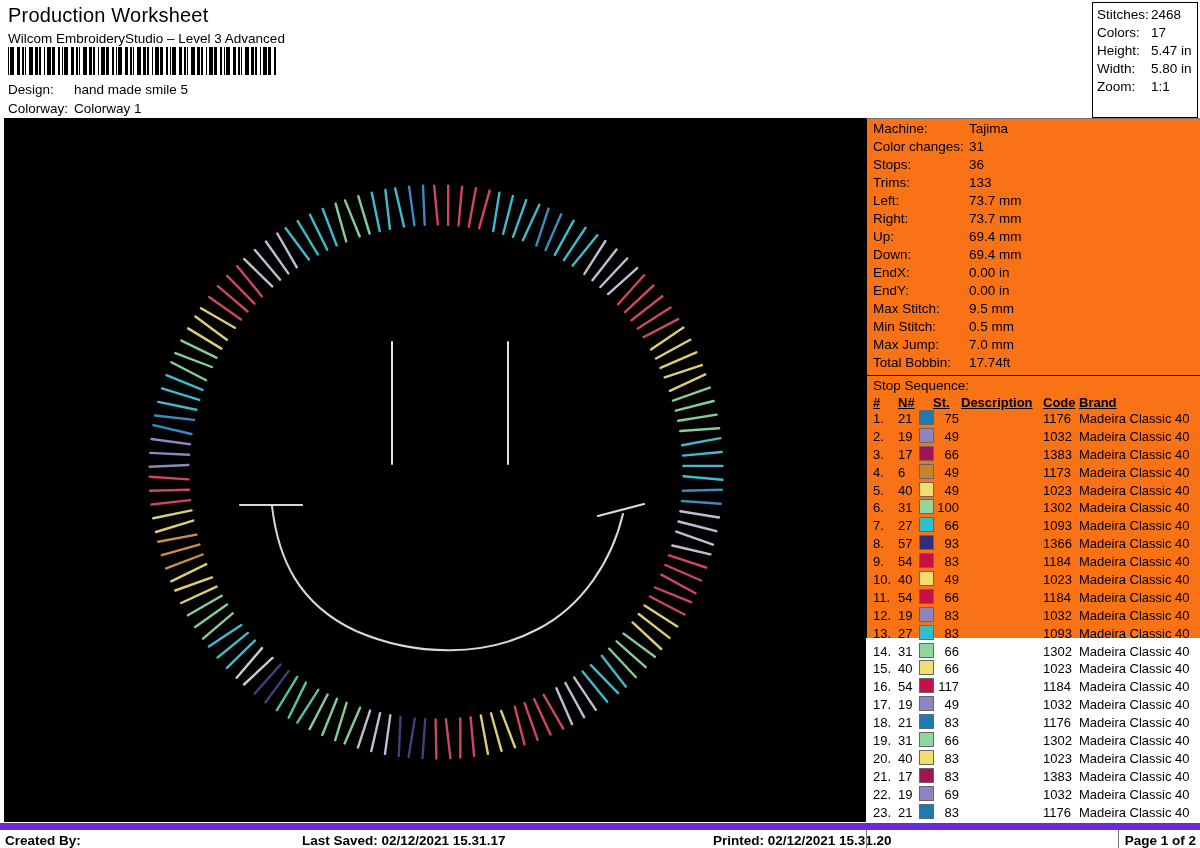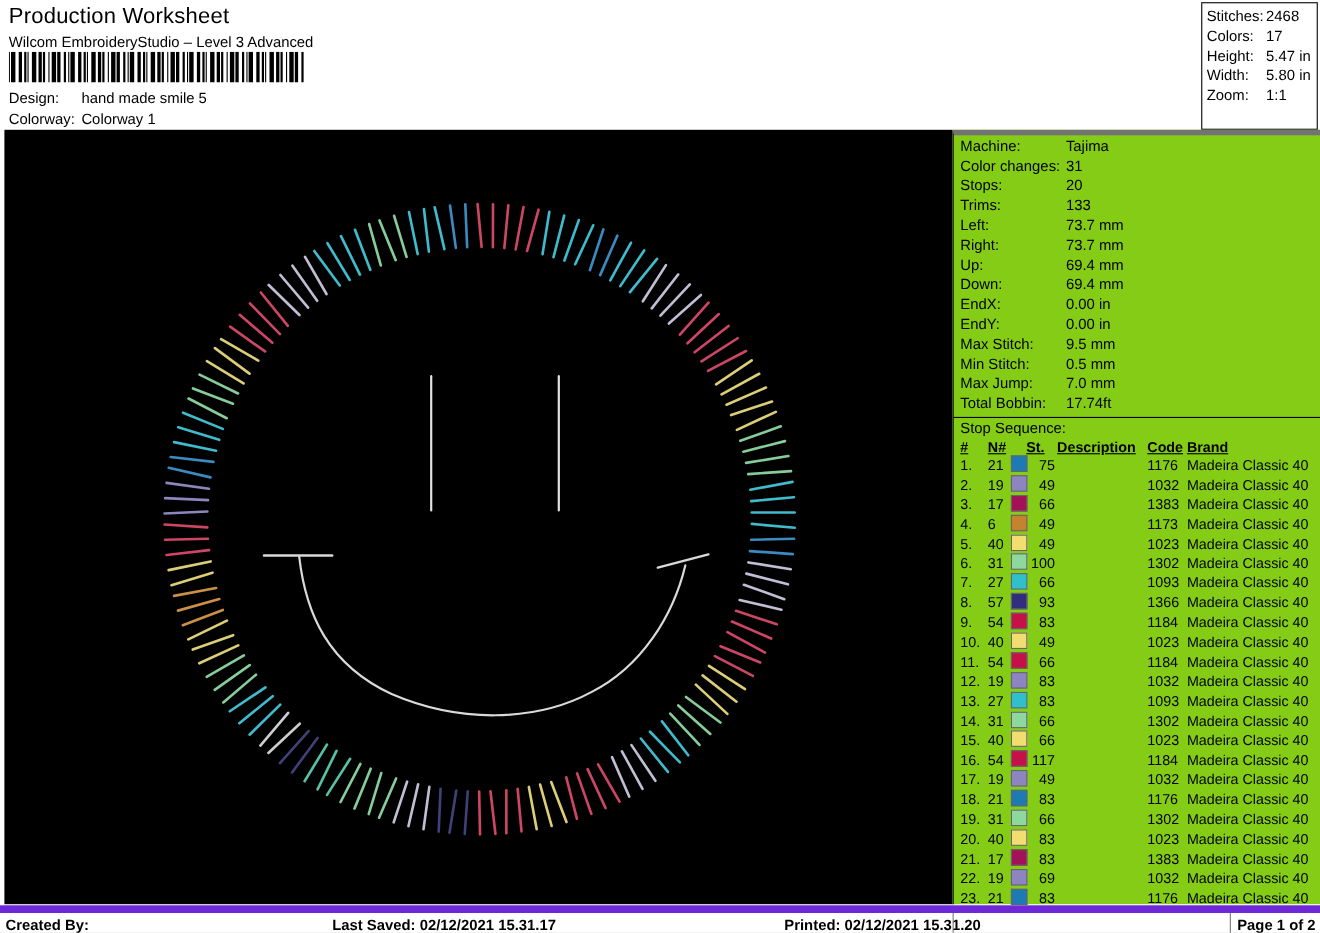--- a/index.html
+++ b/index.html
@@ -21,22 +21,22 @@
 
   
   #stats-box{left:1092px;top:2px;width:106px;height:116px;border:1px solid #000;box-sizing:border-box;padding-top:4px;}
   .stat-row{height:18px;font-size:13.5px;padding-left:4px;white-space:nowrap;}
   .stat-row .lab{display:inline-block;width:54px;}
 
   
   #design-area{left:4px;top:118px;width:862px;height:704px;background:#000;}
 
   
-  #right-panel{left:866px;top:118px;width:334px;height:704px;background:#84cc16;
-    border-left:1px solid #000;border-top:5px solid #737373;box-sizing:border-box;}
+  #right-panel{left:866px;top:118px;width:334px;height:520px;background:#f97316;
+    border-left:1px solid #000;border-top:1px solid #737373;box-sizing:border-box;}
   #machine-list{position:absolute;left:6px;top:2px;right:2px;}
   .info-row{height:18px;font-size:13.5px;white-space:nowrap;}
   .info-row .lab{display:inline-block;width:96px;}
   #machine-divider{position:absolute;left:0;top:256px;width:100%;border-top:1px solid #000;}
   #stop-title{position:absolute;left:6px;top:259px;font-size:13.5px;}
   .col-head{position:absolute;top:276px;font-size:13px;font-weight:bold;text-decoration:underline;white-space:nowrap;}
   #col-num{left:6px;} #col-needle{left:31px;} #col-st{left:66px;}
   #col-desc{left:94px;} #col-code{left:176px;} #col-brand{left:212px;}
   #stop-rows{position:absolute;left:0;top:291px;width:100%;}
   .trow{position:relative;height:17.9px;font-size:13px;white-space:nowrap;}
@@ -286,21 +286,21 @@
     <path d="M236,387 L298,387" stroke="#d9d9d9" stroke-width="2.2" fill="none" stroke-linecap="round"></path>
     <path d="M268,388 C274,440 294,486 352,513 C412,539 482,539 534,511 C579,488 608,442 619,396" stroke="#d9d9d9" stroke-width="2" fill="none" stroke-linecap="round"></path>
     <path d="M594,398 L640,386" stroke="#d9d9d9" stroke-width="2.2" fill="none" stroke-linecap="round"></path>
   </svg>
 </div>
 
 <div class="abs" id="right-panel">
   <div id="machine-list">
       <div class="info-row"><span class="lab">Machine:</span><span class="val">Tajima</span></div>
       <div class="info-row"><span class="lab">Color changes:</span><span class="val">31</span></div>
-      <div class="info-row"><span class="lab">Stops:</span><span class="val">20</span></div>
+      <div class="info-row"><span class="lab">Stops:</span><span class="val">36</span></div>
       <div class="info-row"><span class="lab">Trims:</span><span class="val">133</span></div>
       <div class="info-row"><span class="lab">Left:</span><span class="val">73.7 mm</span></div>
       <div class="info-row"><span class="lab">Right:</span><span class="val">73.7 mm</span></div>
       <div class="info-row"><span class="lab">Up:</span><span class="val">69.4 mm</span></div>
       <div class="info-row"><span class="lab">Down:</span><span class="val">69.4 mm</span></div>
       <div class="info-row"><span class="lab">EndX:</span><span class="val">0.00 in</span></div>
       <div class="info-row"><span class="lab">EndY:</span><span class="val">0.00 in</span></div>
       <div class="info-row"><span class="lab">Max Stitch:</span><span class="val">9.5 mm</span></div>
       <div class="info-row"><span class="lab">Min Stitch:</span><span class="val">0.5 mm</span></div>
       <div class="info-row"><span class="lab">Max Jump:</span><span class="val">7.0 mm</span></div>

